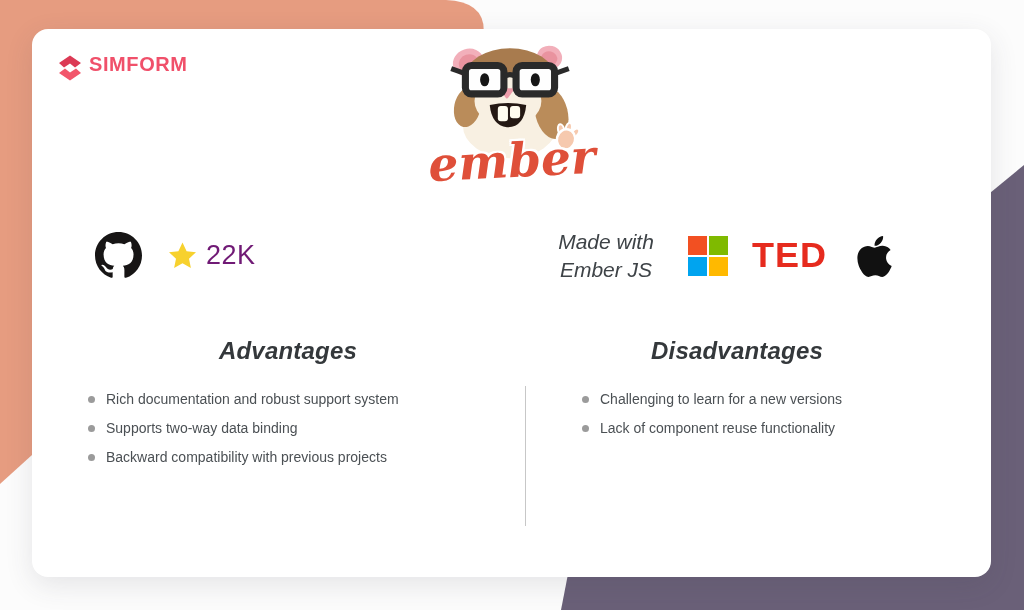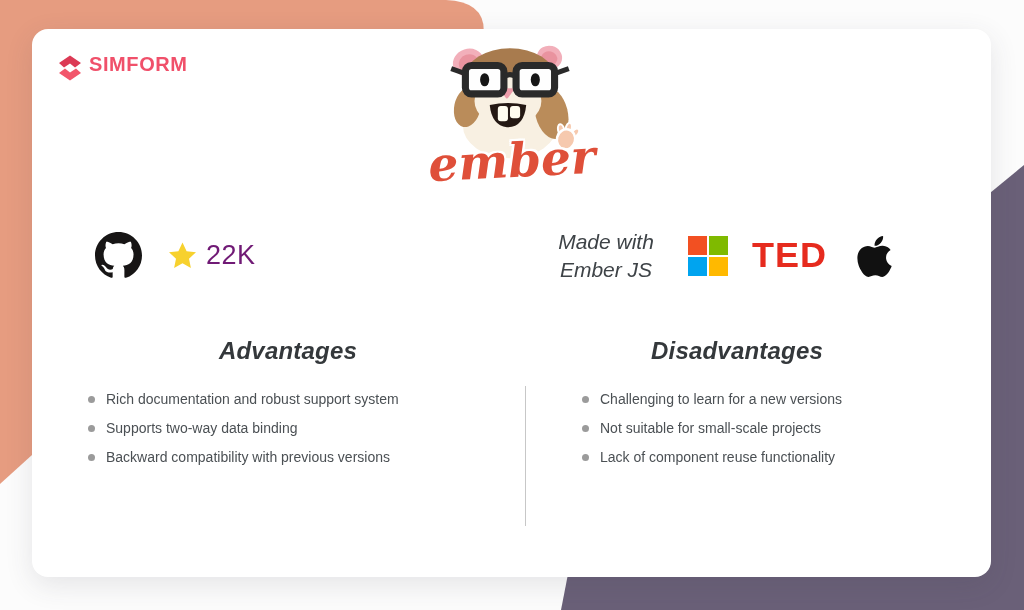--- a/index.html
+++ b/index.html
@@ -158,22 +158,21 @@
   </div>
 
   <div class="col-title adv-title">Advantages</div>
   <div class="col-title dis-title">Disadvantages</div>
 
   <div class="divider"></div>
 
   <ul class="points adv-list">
     <li>Rich documentation and robust support system</li>
     <li>Supports two-way data binding</li>
-    <li>Backward compatibility with previous versions</li>
+    <li>Backward compatibility with previous projects</li>
   </ul>
 
   <ul class="points dis-list">
     <li>Challenging to learn for a new versions</li>
-    <li>Not suitable for small-scale projects</li>
     <li>Lack of component reuse functionality</li>
   </ul>
 
 </div>
 
 </body></html>

